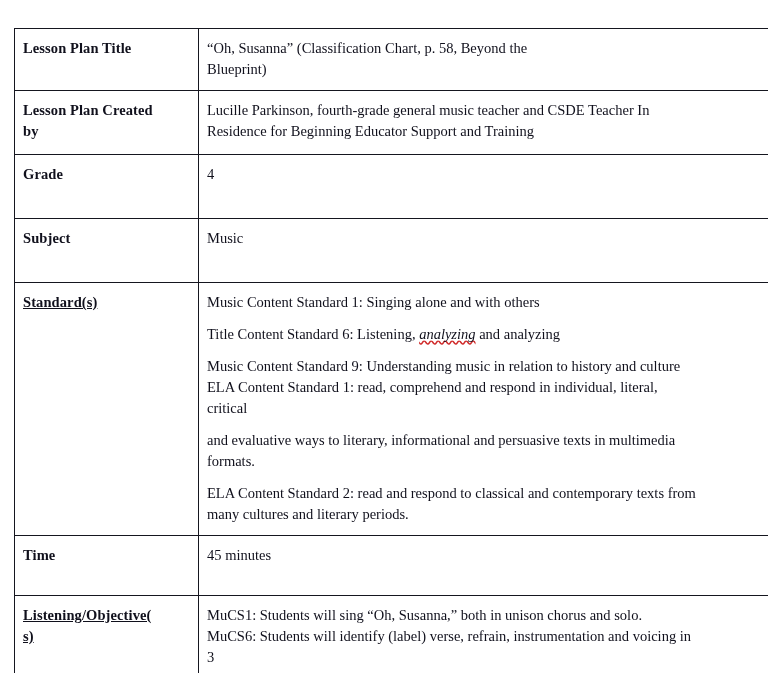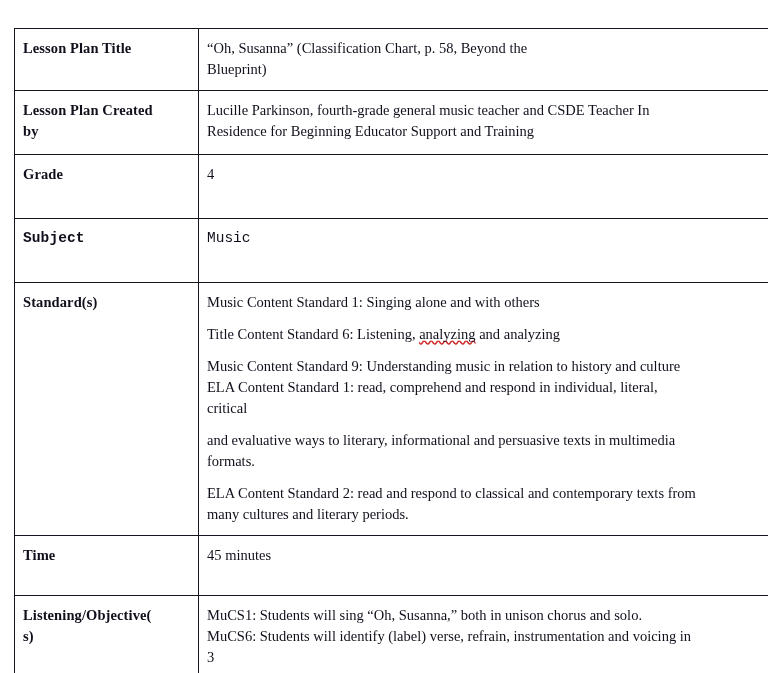--- a/index.html
+++ b/index.html
@@ -56,38 +56,40 @@
   }
   .para.tight {
     margin-bottom: 0;
   }
   .line {
     display: block;
   }
   .misspell {
     text-decoration: underline wavy #d02a2a;
     text-decoration-skip-ink: none;
+    font-style: italic;
   }
   .mid-label {
     padding-top: 20px;
   }
   .obj-label {
     padding-top: 9px;
+    text-decoration: underline;
   }
   .obj-cell {
     padding-top: 20px;
   }
   .std-cell {
     padding-top: 14px;
     padding-bottom: 16px;
   }
   .row-title td { height: 42px; }
   .row-created td { height: 44px; }
   .row-grade td { height: 44px; }
-  .row-subject td { height: 44px; font-family: Liberation Mono, monospace; }
+  .row-subject td { height: 44px; }
   .row-time td { height: 40px; }
 </style>
 </head>
 <body>
 
 <div class="page">
   <table class="lesson-table">
     <tbody>
 
       <tr class="row-title">

